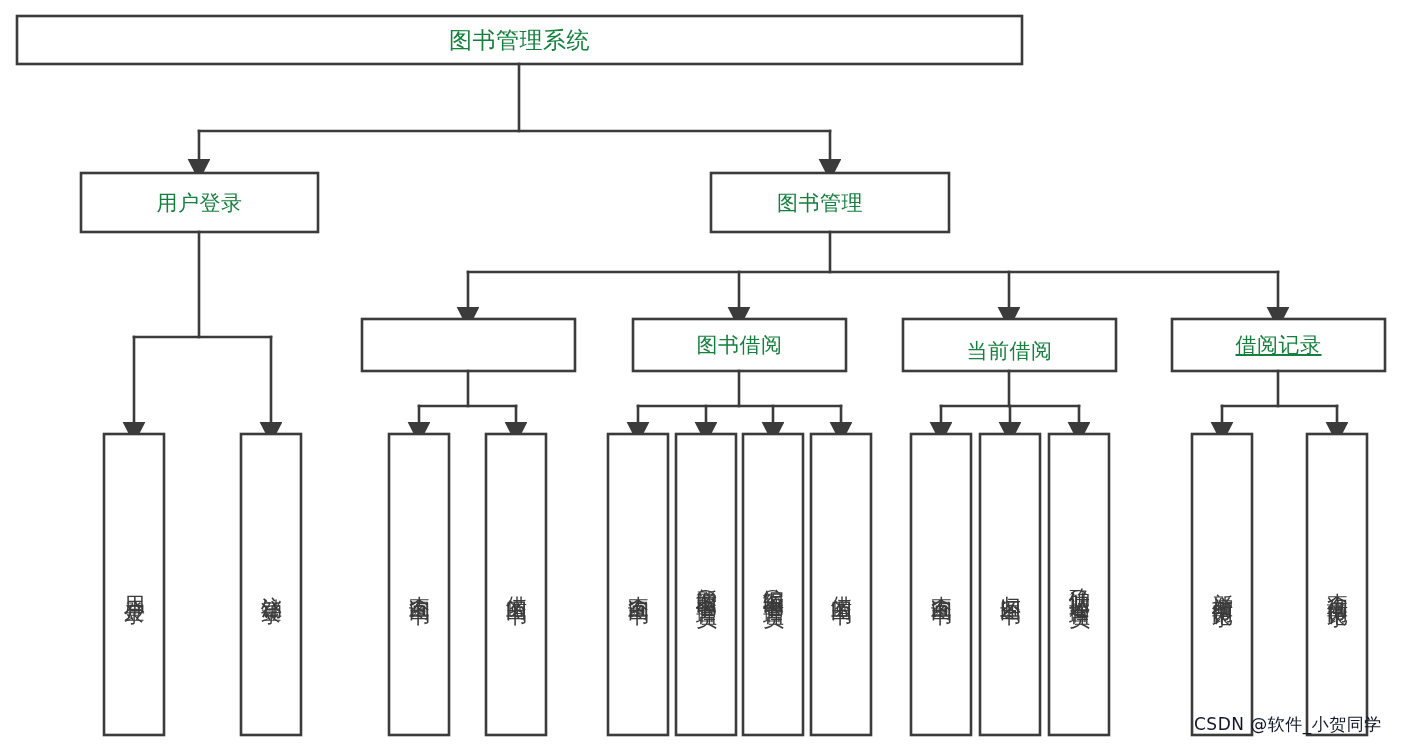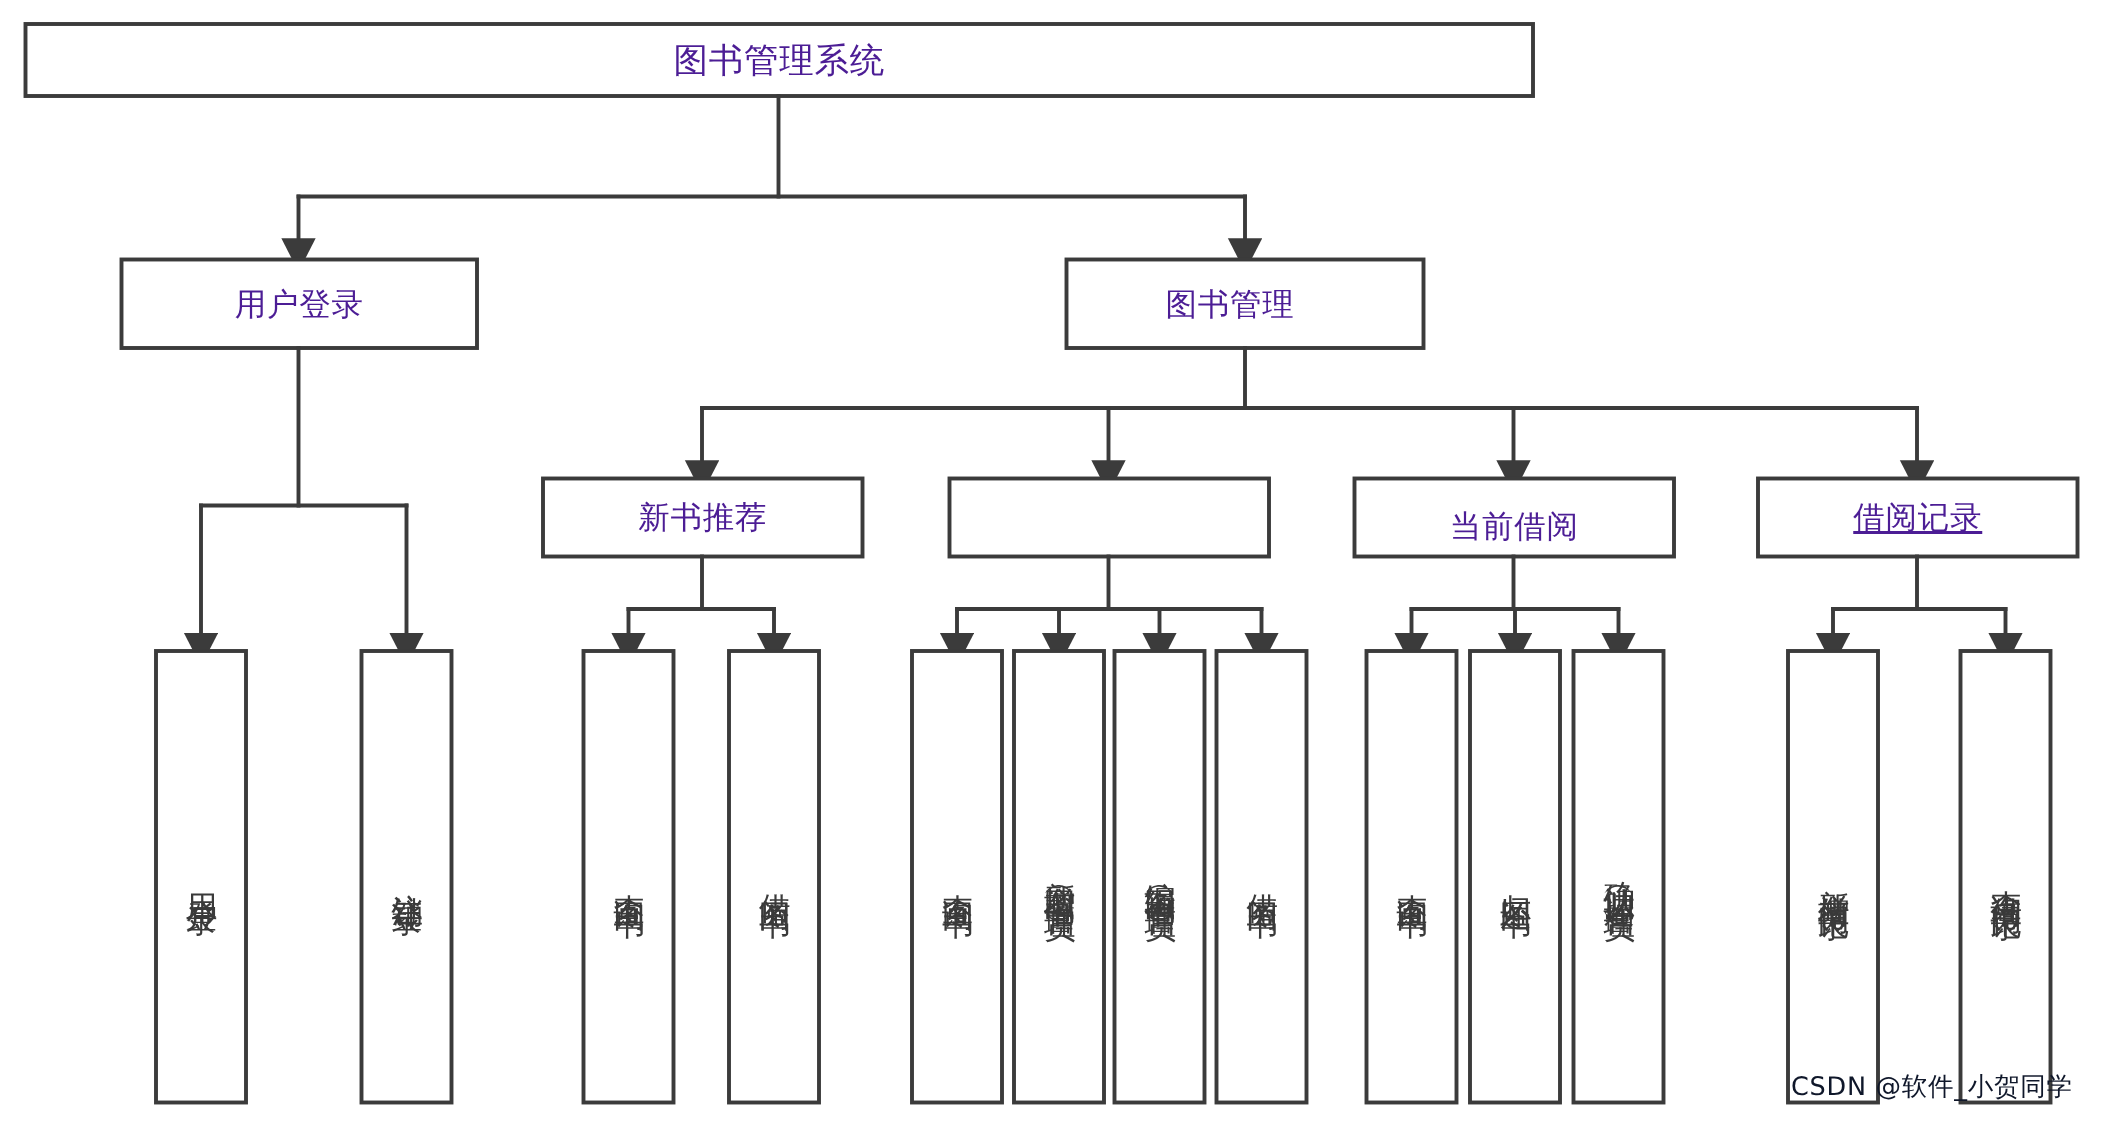--- a/index.html
+++ b/index.html
@@ -38,21 +38,21 @@
   }
   .arrow-head {
     fill: #3b3b3b;
     stroke: none;
   }
   .node-label-h {
     position: absolute;
     display: flex;
     align-items: center;
     justify-content: center;
-    color: #4c1d95;
+    color: #15803d;
     font-size: 21px;
     letter-spacing: 0.5px;
     white-space: nowrap;
     pointer-events: none;
   }
   .node-label-v {
     position: absolute;
     display: flex;
     align-items: center;
     justify-content: center;
@@ -152,22 +152,22 @@
     <rect class="node-rect" x="1192" y="434" width="60" height="301"></rect>
     <rect class="node-rect" x="1307" y="434" width="60" height="301"></rect>
   </svg>
 
   <div class="node-label-h" style="left:17px; top:16px; width:1005px; height:48px; font-size:23px;">图书管理系统</div>
 
   <div class="node-label-h" style="left:81px; top:173px; width:237px; height:59px;">用户登录</div>
 
   <div class="node-label-h" style="left:711px; top:173px; width:218px; height:59px;">图书管理</div>
 
-  <div class="node-label-h" style="left:362px; top:319px; width:213px; height:52px;">新书推荐</div>
 
+  <div class="node-label-h" style="left:633px; top:319px; width:213px; height:52px;">图书借阅</div>
 
   <div class="node-label-h" style="left:903px; top:319px; width:213px; height:64px;">当前借阅</div>
 
   <div class="node-label-h" style="left:1172px; top:319px; width:213px; height:52px;text-decoration:underline;">借阅记录</div>
 
   <div class="node-label-v" style="left:104px; top:434px; width:60px; height:301px;">用户登录</div>
   <div class="node-label-v" style="left:241px; top:434px; width:60px; height:301px;">注销登录</div>
 
   <div class="node-label-v" style="left:389px; top:434px; width:60px; height:301px;">查询图书</div>
   <div class="node-label-v" style="left:486px; top:434px; width:60px; height:301px;">借阅图书</div>

